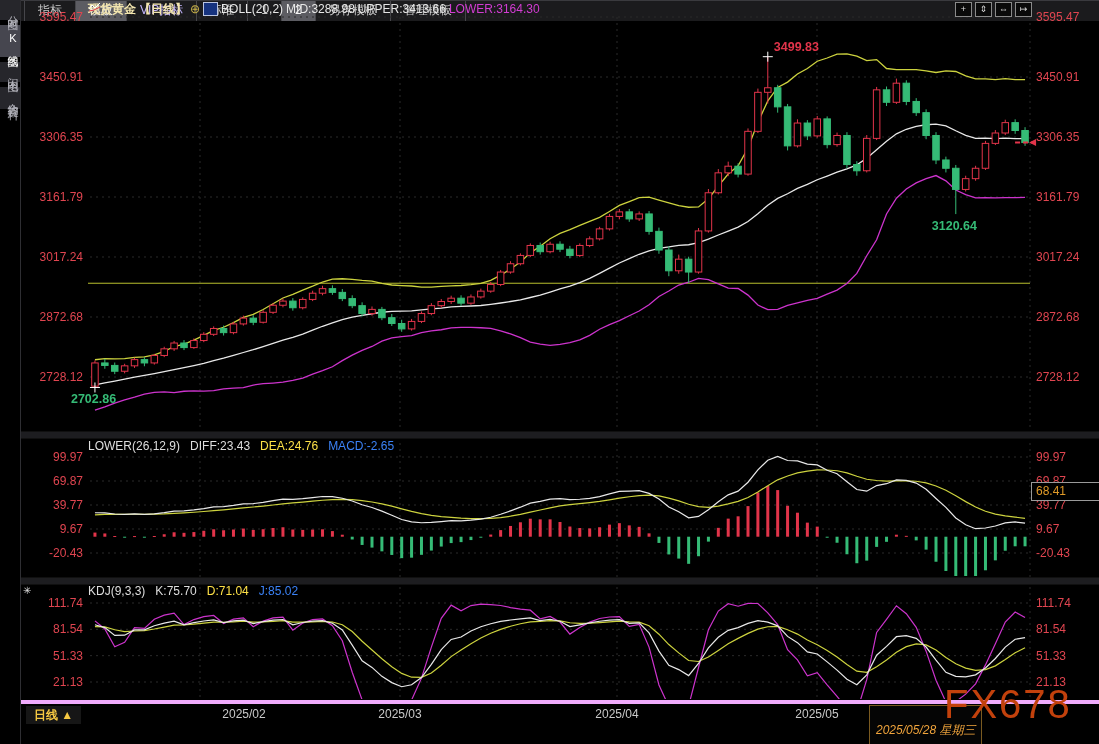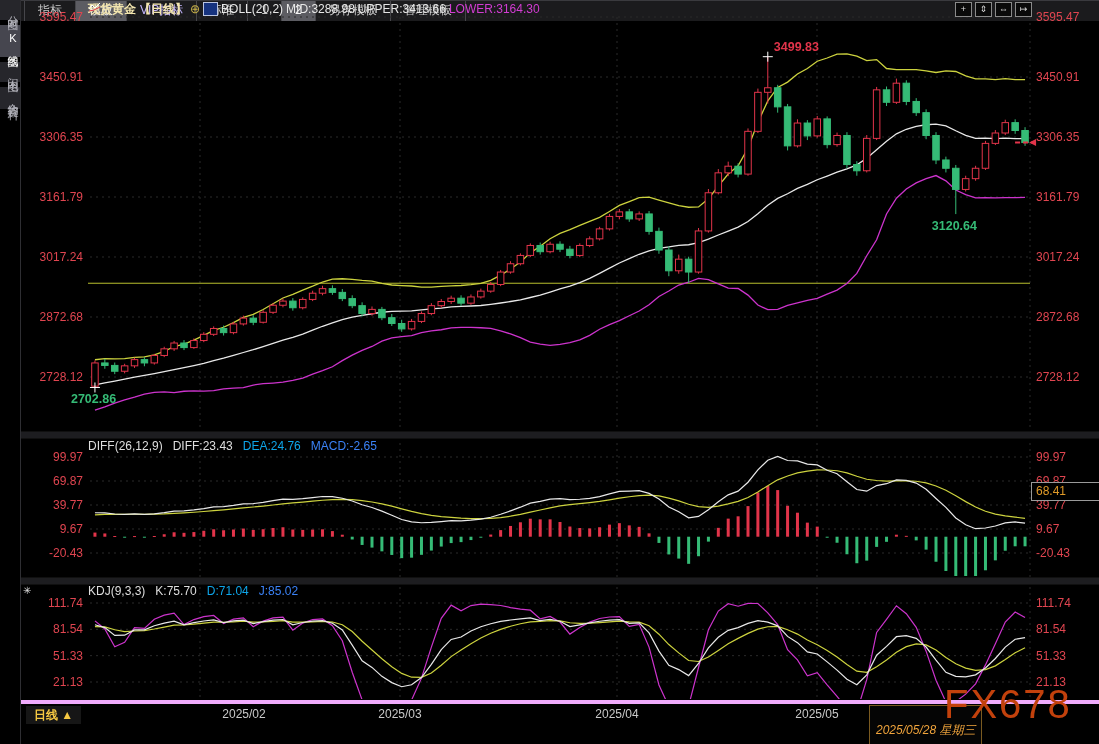--- a/index.html
+++ b/index.html
@@ -23,21 +23,21 @@
   #topbar-icons{right:67px;top:2px;display:flex;gap:3px;z-index:5;}
   .tool-icon{width:15px;height:13px;border:1px solid #8a8a8a;color:#dcdcdc;font-size:9px;line-height:12px;
              text-align:center;background:#0a0a0a;cursor:pointer;}
   
   .ylab{position:absolute;font-size:12px;color:#e04550;width:62px;z-index:4;}
   .ylab.left{left:21px;text-align:right;}
   .ylab.right{left:1036px;text-align:left;}
   
   .pane-head{display:flex;gap:10px;font-size:12px;z-index:5;}
   .ph-white{color:#dedede;}
-  .ph-yellow{color:#0ea5e9;}
+  .ph-yellow{color:#fde047;}
   .ph-magenta{color:#3b82f6;}
   .gear{position:absolute;color:#e0e0e0;font-size:10px;z-index:5;}
   
   .divider{left:0;width:1099px;height:6px;background:#1d1d20;border-top:1px solid #101010;border-bottom:1px solid #101010;z-index:3;}
   
   #macd-tag{left:1031px;top:482px;width:64px;height:17px;background:#000;border:1px solid #9a9a9a;
             color:#e09a28;font-size:12px;line-height:16px;padding-left:4px;z-index:6;}
   
   #xaxis-row{left:0;top:700px;width:1099px;height:24px;border-top:4px solid #f0abfc;z-index:5;}
   #period-box{position:absolute;left:26px;top:2px;height:18px;line-height:18px;background:#161616;
@@ -431,21 +431,21 @@
     <div class="tool-icon">+</div>
     <div class="tool-icon">⇕</div>
     <div class="tool-icon">⇔</div>
     <div class="tool-icon">↦</div>
   </div>
 
 <div class="divider abs" style="top:431px"></div>
 <div class="divider abs" style="top:577px"></div>
 
 <div class="pane-head abs" style="left:88px;top:439px">
-  <span class="ph-white">DIFF(26,12,9)</span>
+  <span class="ph-white">LOWER(26,12,9)</span>
   <span class="ph-white">DIFF:23.43</span>
   <span class="ph-yellow">DEA:24.76</span>
   <span class="ph-magenta">MACD:-2.65</span>
 </div>
 <div id="macd-tag" class="abs">68.41</div>
 
 <span class="gear" style="left:23px;top:585px">✳</span>
 <div class="pane-head abs" style="left:88px;top:584px">
   <span class="ph-white">KDJ(9,3,3)</span>
   <span class="ph-white">K:75.70</span>

